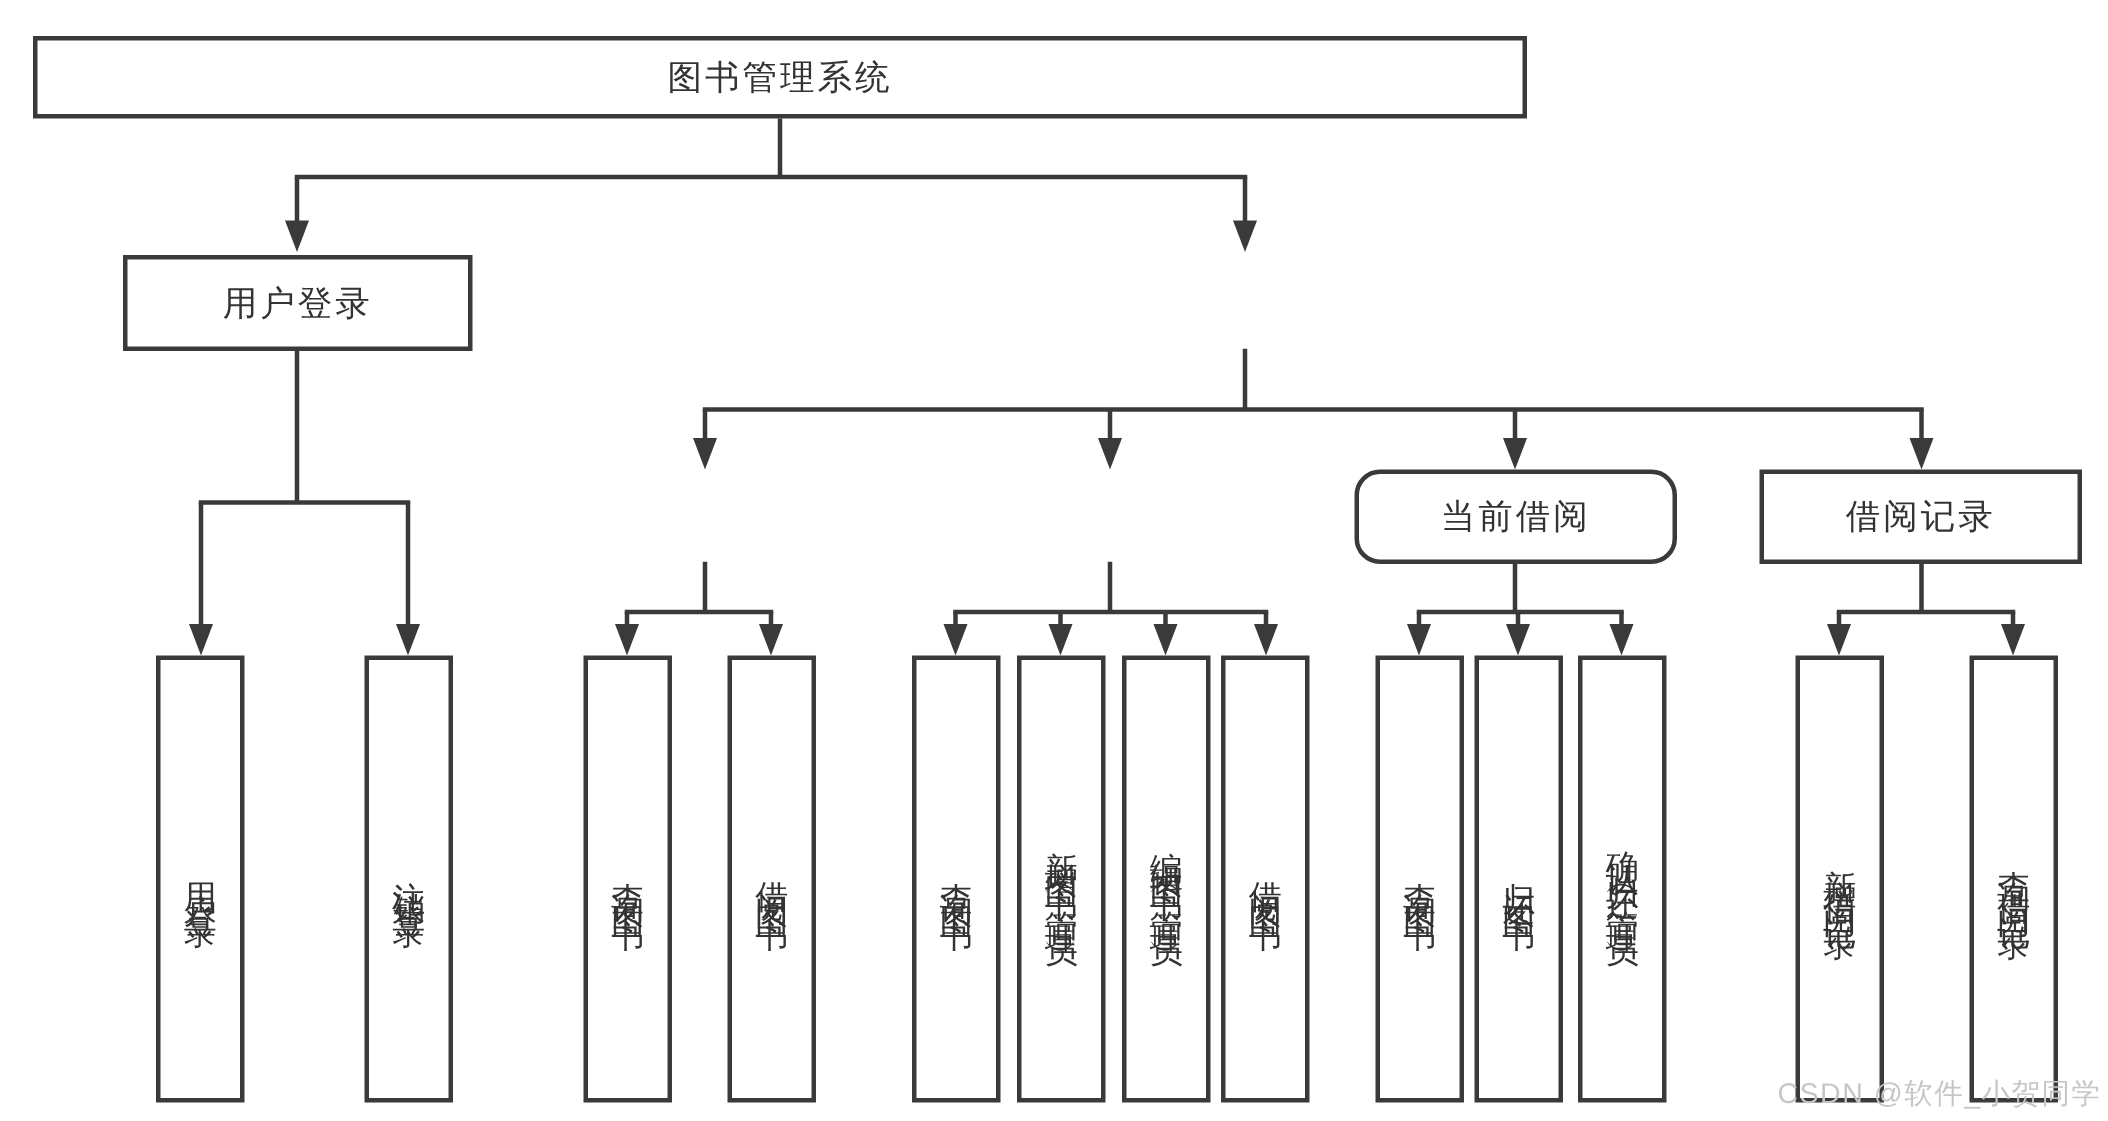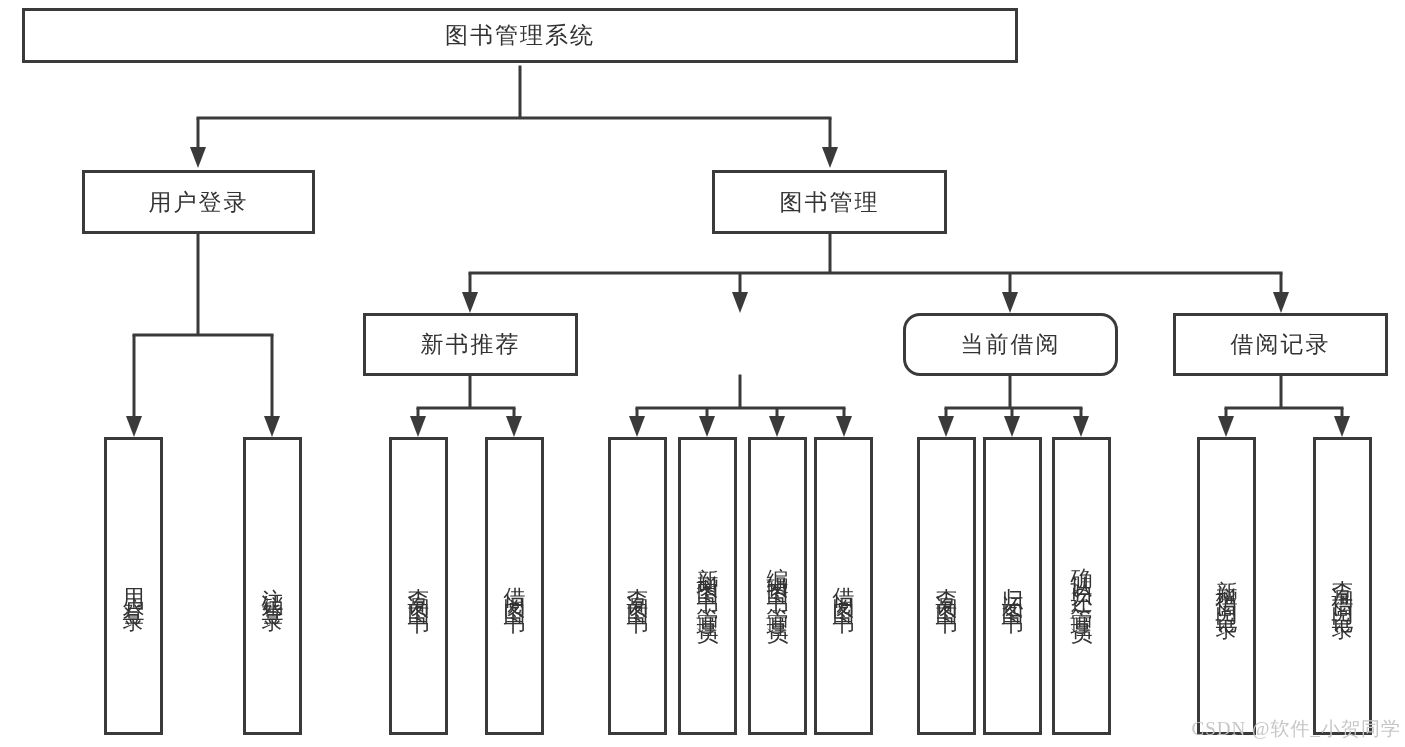--- a/index.html
+++ b/index.html
@@ -57,21 +57,20 @@
     white-space: nowrap;
   }
   .wm {
     position: absolute;
     right: 4px;
     top: 716px;
     font-size: 19px;
     letter-spacing: 1px;
     color: #c6c6c6;
     white-space: nowrap;
-    font-family: Liberation Serif, serif;
   }
   line, path { stroke: #3a3a3a; stroke-width: 3; fill: none; }
   polygon { fill: #3a3a3a; stroke: none; }
 </style>
 </head>
 <body>
 
 <div id="canvas">
 
   <svg id="wires" width="1405" height="747" viewBox="0 0 1405 747" xmlns="http://www.w3.org/2000/svg">
@@ -136,26 +135,24 @@
 
     <g>
       <path d="M1281 376 V408 M1226 408 H1342" stroke-linecap="square"></path>
       <line x1="1226" y1="408" x2="1226" y2="417"></line>
       <polygon points="1218,416 1234,416 1226,437"></polygon>
       <line x1="1342" y1="408" x2="1342" y2="417"></line>
       <polygon points="1334,416 1350,416 1342,437"></polygon>
     </g>
   </svg>
 
-  <div class="hbox" style="left:22px; top:8px; width:996px; height:55px;">图书管理系统</div>
+  <div class="hbox" style="left:22px; top:24px; width:996px; height:55px;">图书管理系统</div>
 
   <div class="hbox" style="left:82px; top:170px; width:233px; height:64px;">用户登录</div>
-  <div class="hbox" style="left:712px; top:170px; width:235px; height:64px;">图书管理</div>
-
-  <div class="hbox" style="left:363px; top:313px; width:215px; height:63px;">新书推荐</div>
+
   <div class="hbox" style="left:903px; top:313px; width:215px; height:63px;border-radius:17px;">当前借阅</div>
   <div class="hbox" style="left:1173px; top:313px; width:215px; height:63px;">借阅记录</div>
 
   <div class="vbox" style="left:104px;">
     <span>用户登录</span>
   </div>
   <div class="vbox" style="left:243px;">
     <span>注销登录</span>
   </div>
 

